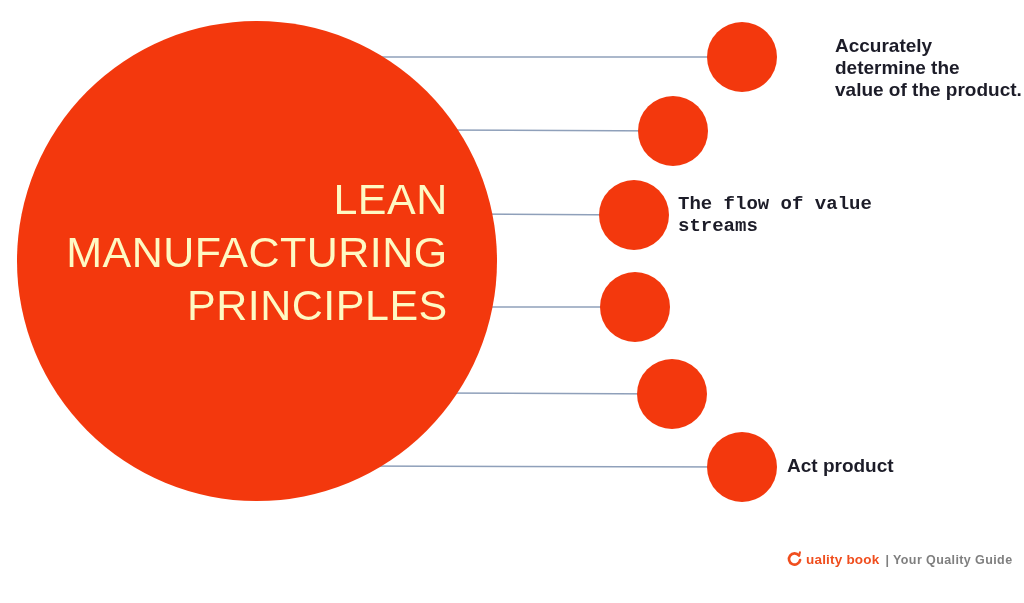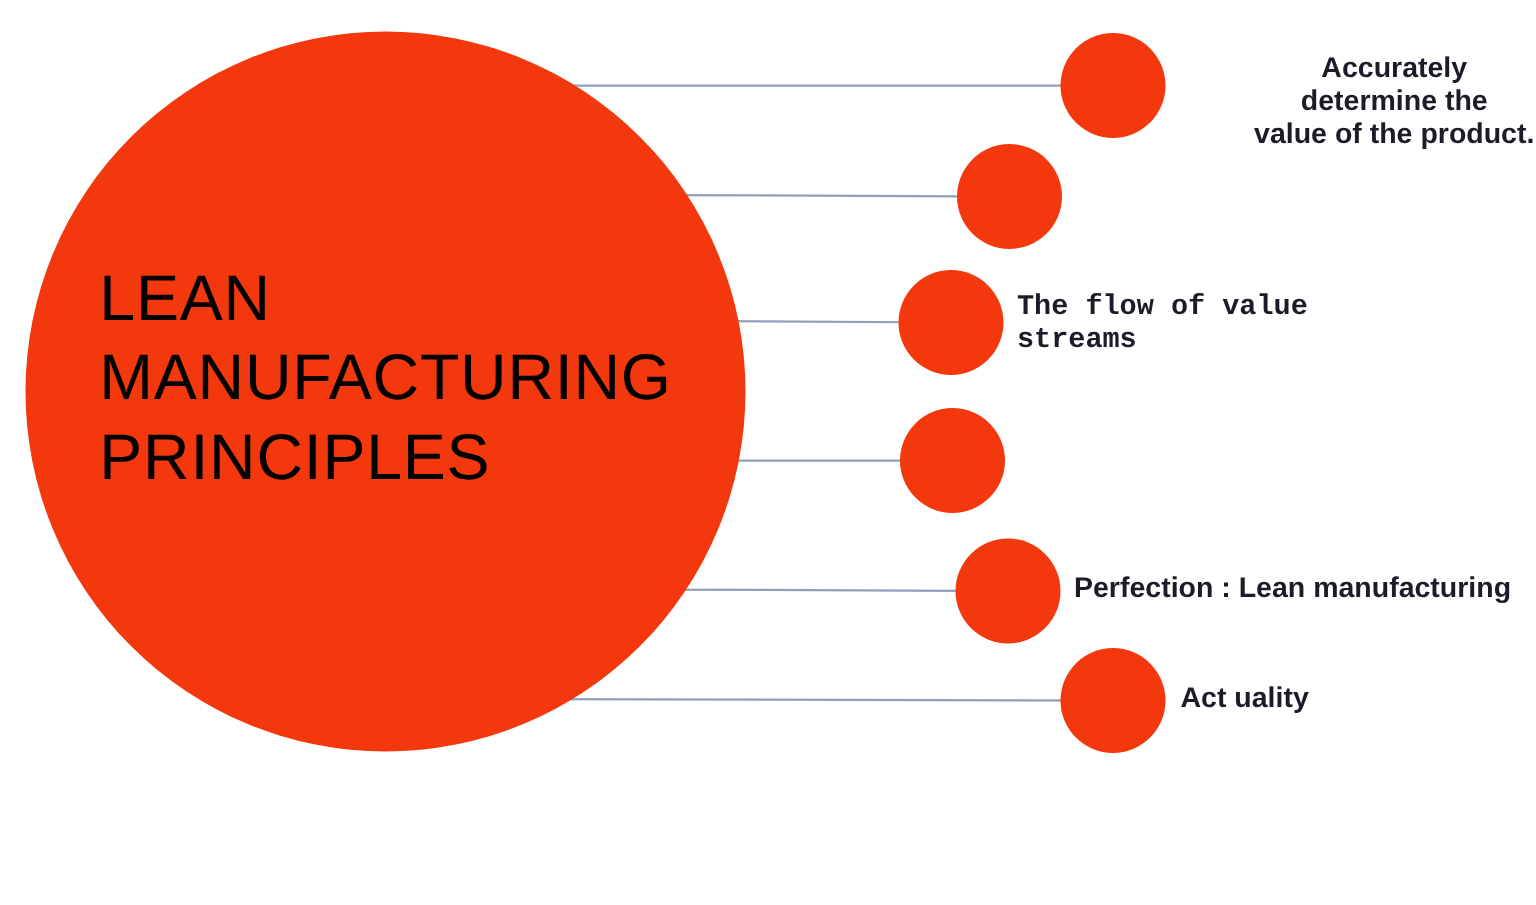--- a/index.html
+++ b/index.html
@@ -26,25 +26,25 @@
     left: 17px; top: 21px;
     width: 480px; height: 480px;
     border-radius: 50%;
     background: #F3380D;
     z-index: 2;
     display: flex;
     align-items: center;
     justify-content: center;
   }
   .big-title {
-    color: #000000;
+    color: #fef9c3;
     font-size: 43px;
     line-height: 53px;
     font-weight: 400;
-    text-align: left;
+    text-align: right;
     white-space: pre-line;
     transform: translateY(-9px);
     letter-spacing: 0.5px;
   }
   .node {
     position: absolute;
     width: 70px; height: 70px;
     border-radius: 50%;
     background: #F3380D;
     z-index: 2;
@@ -57,21 +57,21 @@
   .node-6 { left: 707px; top: 432px; }
   .label {
     position: absolute;
     z-index: 3;
     color: #1C1C28;
     font-size: 19px;
     line-height: 22px;
     font-weight: 600;
     white-space: pre-line;
   }
-  .label-1 { left: 835px; top: 35px; text-align: center; }
+  .label-1 { left: 835px; top: 35px; }
   .label-2 { left: 716px; top: 109px; }
   .label-3 { left: 678px; top: 193px; font-family: Liberation Mono, monospace; }
   .label-4 { left: 678px; top: 296px; }
   .label-5 { left: 716px; top: 382px; }
   .label-6 { left: 787px; top: 455px; }
   .footer {
     position: absolute;
     left: 786px; top: 551px;
     z-index: 3;
     display: flex;
@@ -120,17 +120,24 @@
   <div class="node node-2"></div>
   <div class="node node-3"></div>
   <div class="node node-4"></div>
   <div class="node node-5"></div>
   <div class="node node-6"></div>
 
   <div class="label label-1">Accurately determine the
 value of the product.</div>
   <div class="label label-3">The flow of value
 streams</div>
-  <div class="label label-5">Perfection : Lean manufacturing</div>
-  <div class="label label-6">Act uality</div>
+  <div class="label label-6">Act product</div>
 
+  <div class="footer">
+    <svg class="logo-icon" viewBox="0 0 20 20">
+      <path d="M15.2 5.2 A 6.6 6.6 0 1 0 16.6 10.6" fill="none" stroke-width="3.1" stroke-linecap="round" stroke="#F04E1E"></path>
+      <path d="M16.4 1.6 L15.5 5.4" fill="none" stroke-width="2.4" stroke-linecap="round" stroke="#F04E1E"></path>
+    </svg>
+    <span class="brand">uality book</span>
+    <span class="tagline">| Your Quality Guide</span>
+  </div>
 
 </div>
 
 </body></html>

